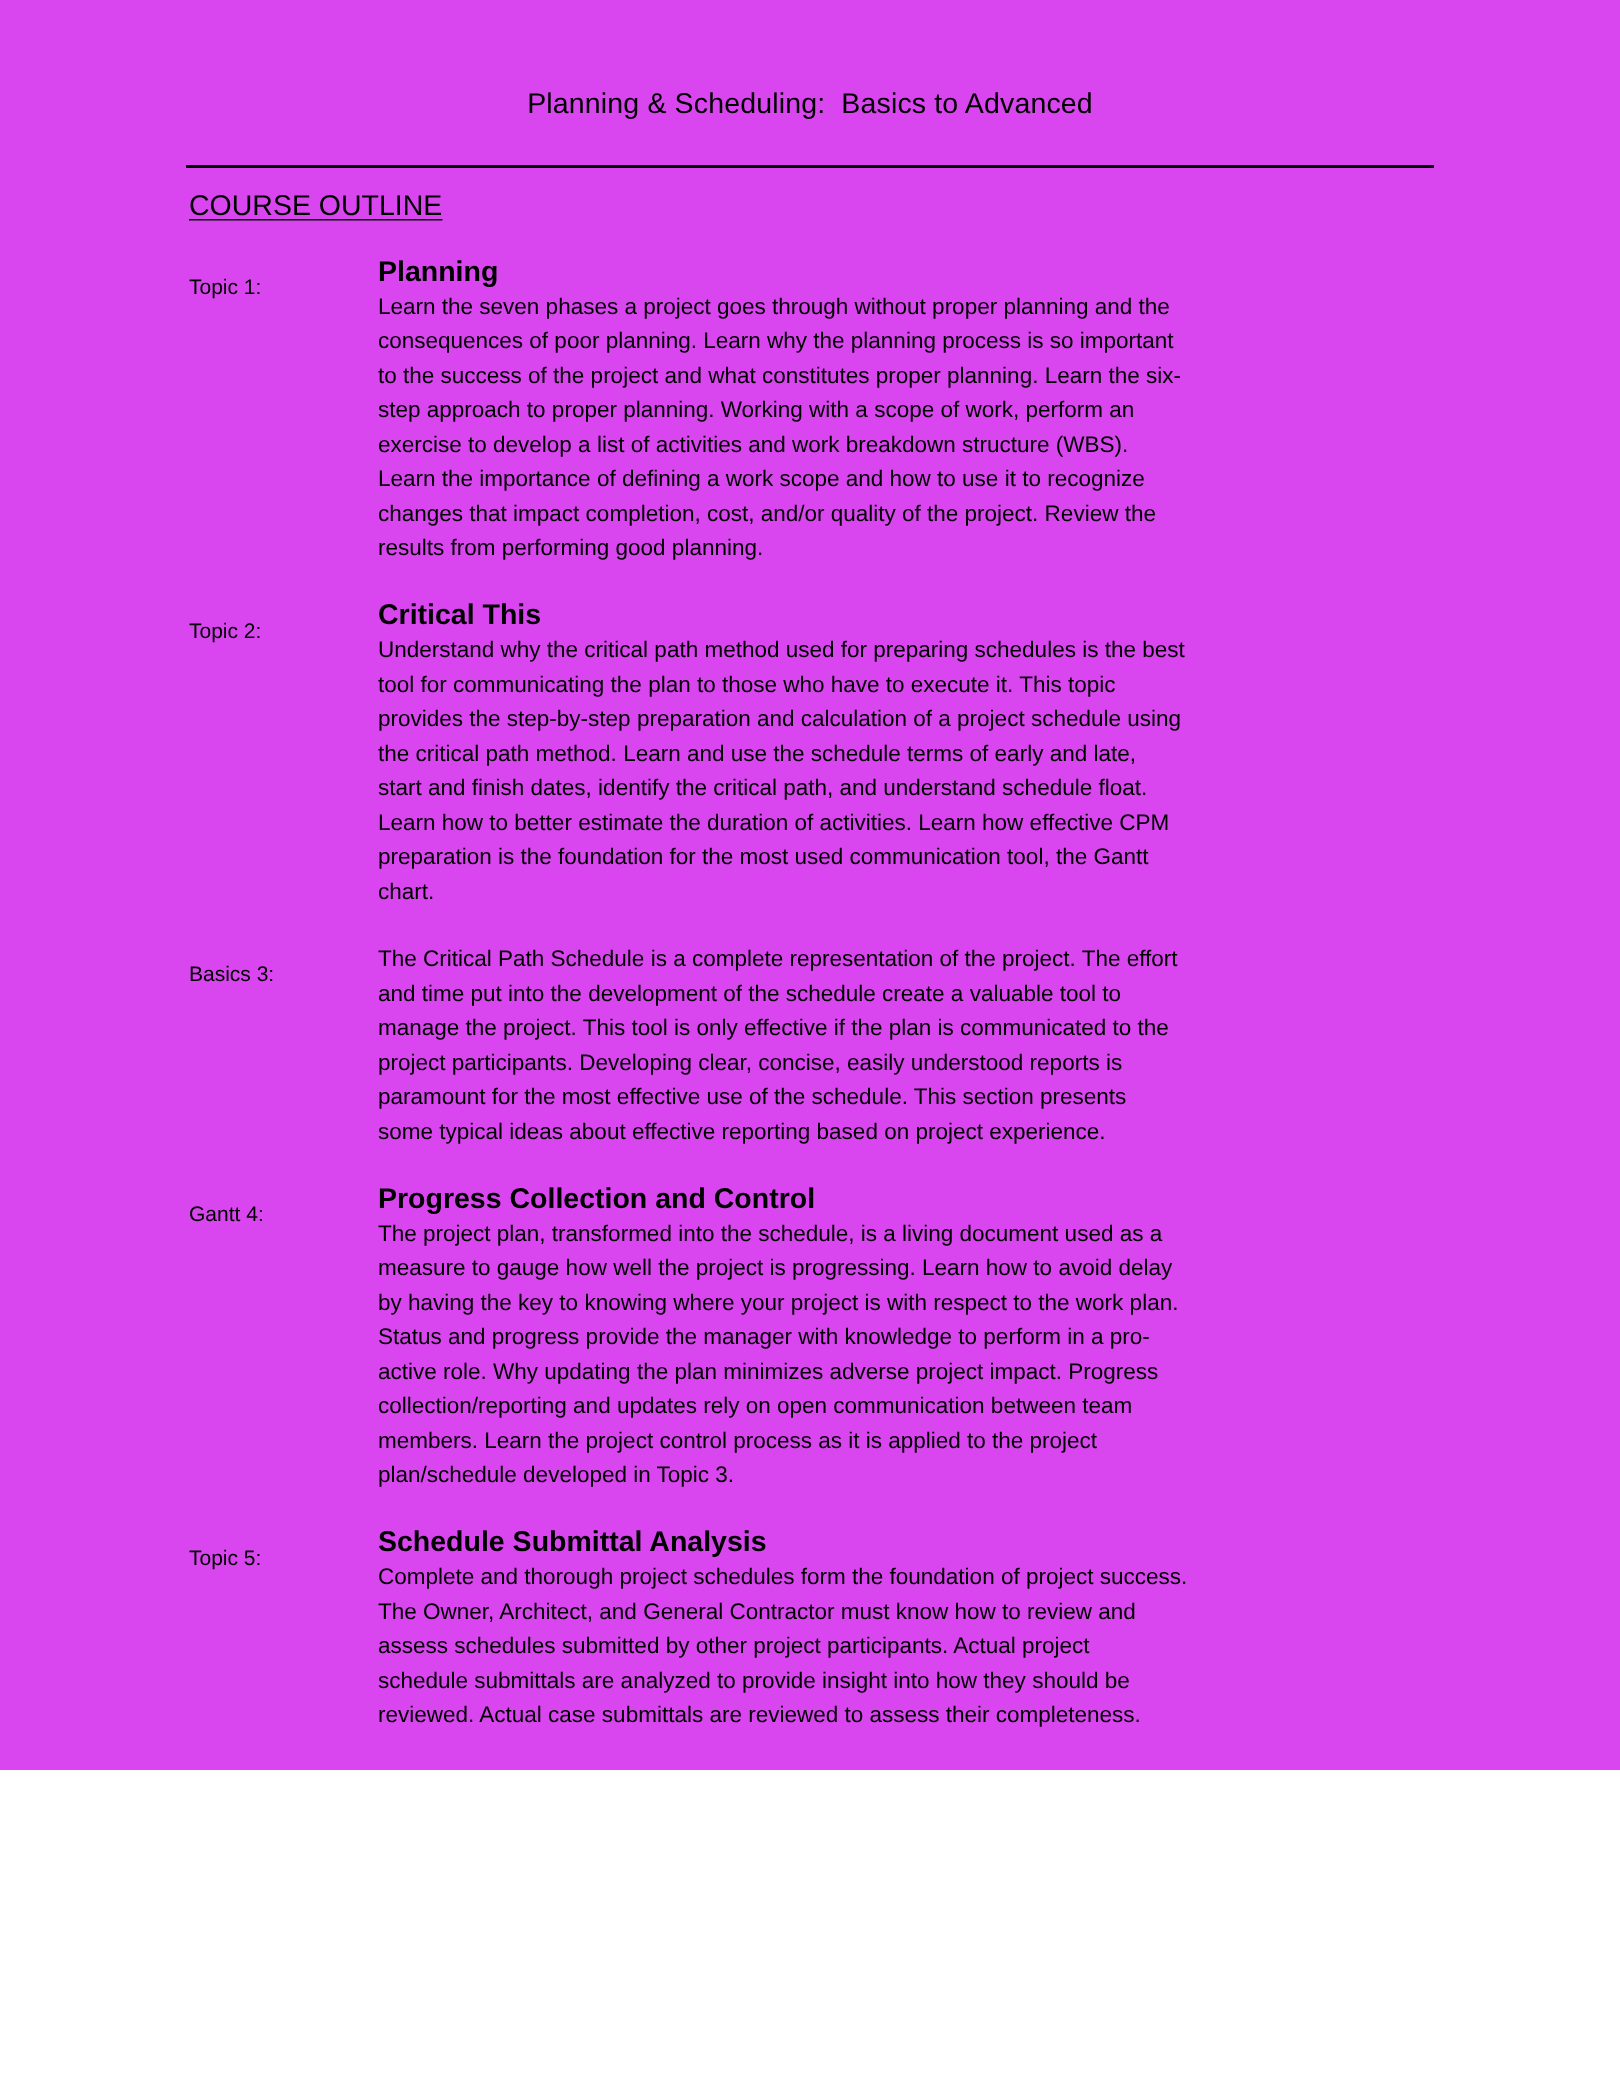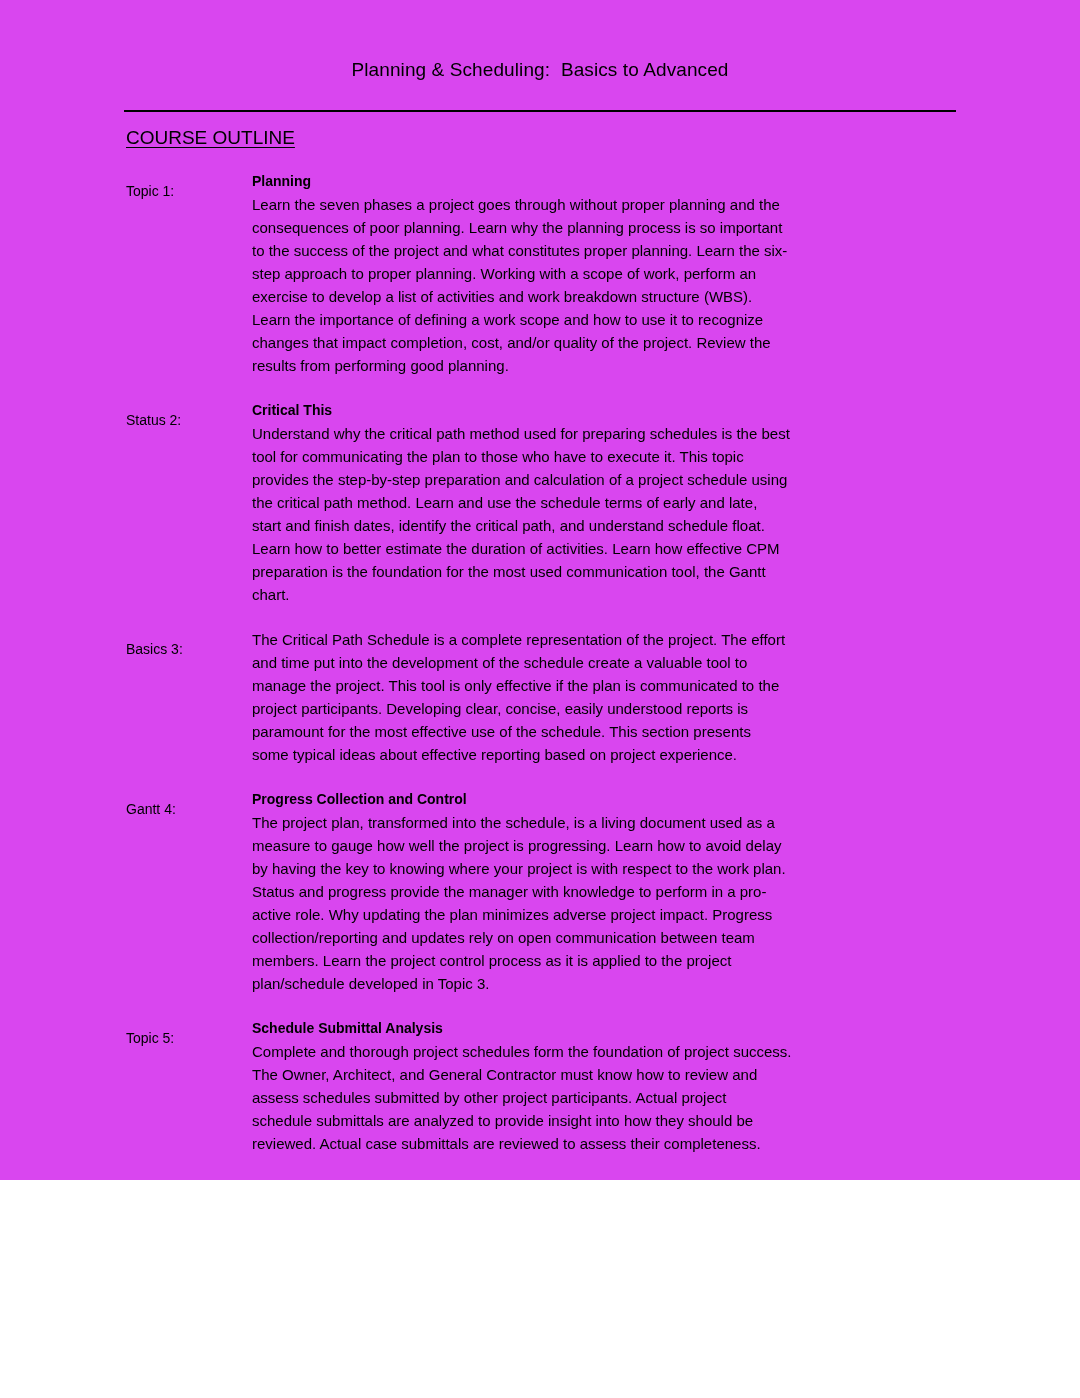--- a/index.html
+++ b/index.html
@@ -76,21 +76,21 @@
     top: 0;
     width: 120px;
     font-size: 14px;
     line-height: 23px;
     margin-top: 10px;
   }
   .topic-body {
     margin-left: 126px;
   }
   .topic-title {
-    font-size: 14px;
+    font-size: 19px;
     line-height: 23px;
     font-weight: bold;
   }
   .topic-desc {
     font-size: 15px;
     line-height: 23px;
     white-space: pre-line;
     text-align: left;
   }
 
@@ -133,21 +133,21 @@
 to the success of the project and what constitutes proper planning.  Learn the six-
 step approach to proper planning.  Working with a scope of work, perform an
 exercise to develop a list of activities and work breakdown structure (WBS).
 Learn the importance of defining a work scope and how to use it to recognize
 changes that impact completion, cost, and/or quality of the project.  Review the
 results from performing good planning.</div>
       </div>
     </div>
 
     <div class="topic-block">
-      <div class="topic-label">Status 2:</div>
+      <div class="topic-label">Topic 2:</div>
       <div class="topic-body">
         <div class="topic-title">Critical This</div>
         <div class="topic-desc">Understand why the critical path method used for preparing schedules is the best
 tool for communicating the plan to those who have to execute it.  This topic
 provides the step-by-step preparation and calculation of a project schedule using
 the critical path method.  Learn and use the schedule terms of early and late,
 start and finish dates, identify the critical path, and understand schedule float.
 Learn how to better estimate the duration of activities.  Learn how effective CPM
 preparation is the foundation for the most used communication tool, the Gantt
 chart.</div>

